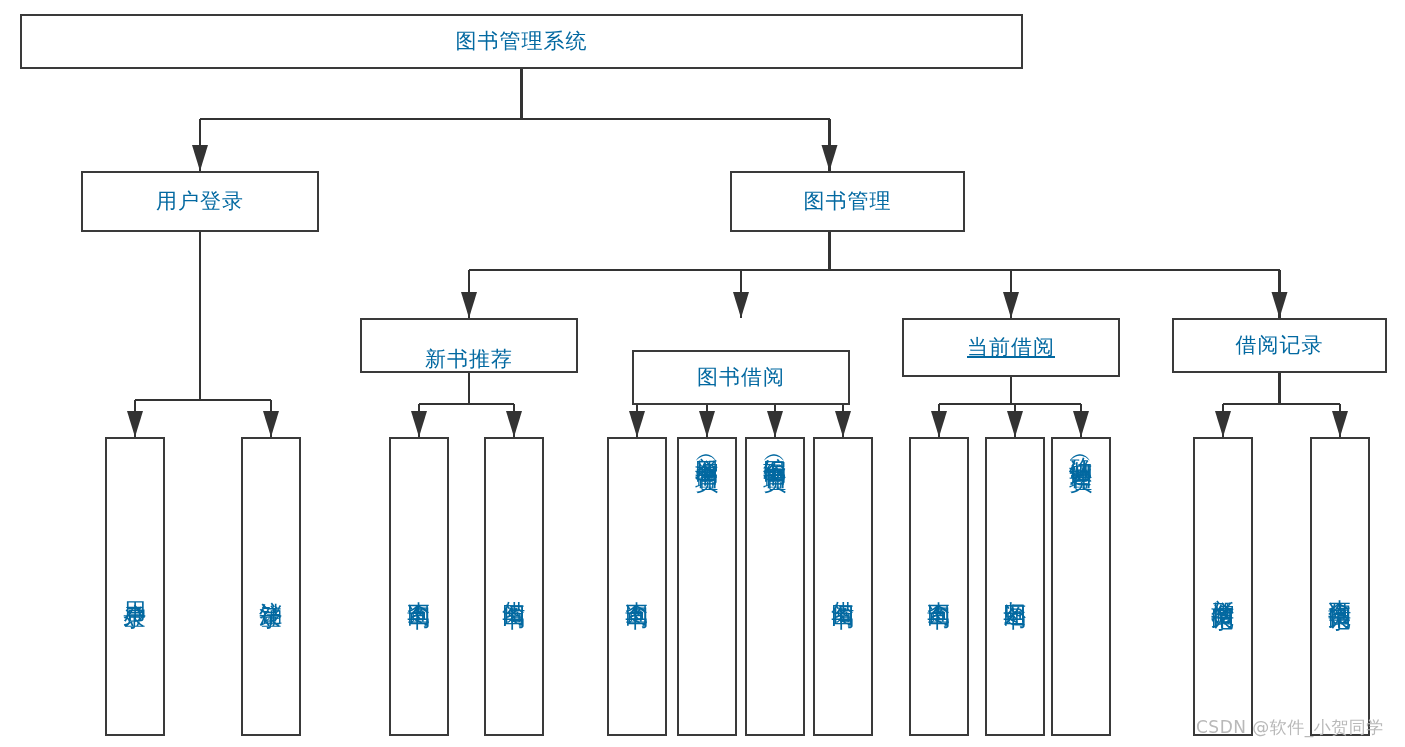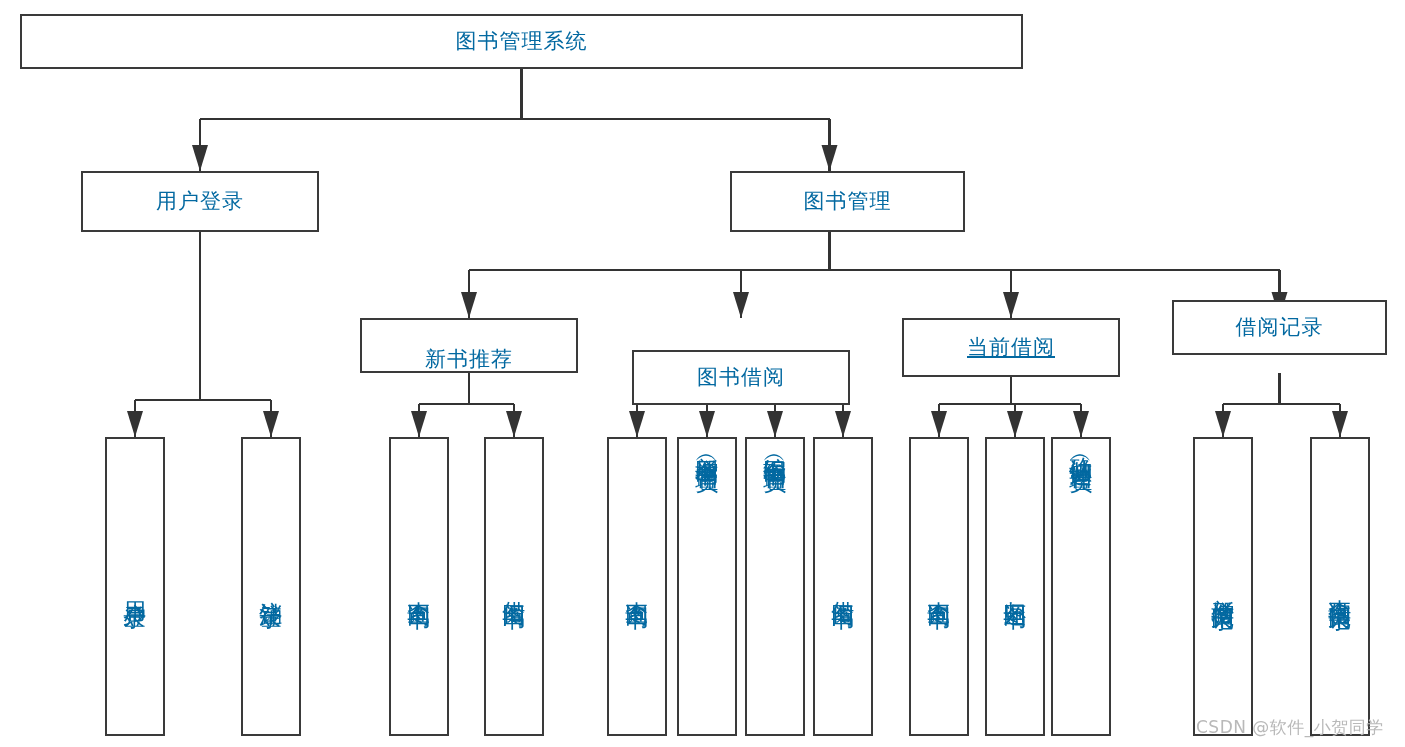--- a/index.html
+++ b/index.html
@@ -119,21 +119,21 @@
       </div>
       <div class="node" style="left: 360px; top: 318px; width: 218px; height: 55px; align-items: flex-end;">
         <span class="label">新书推荐</span>
       </div>
       <div class="node" style="left: 632px; top: 318px; width: 218px; height: 55px; margin-top: 32px;">
         <span class="label">图书借阅</span>
       </div>
       <div class="node" style="left: 902px; top: 318px; width: 218px; height: 59px; text-decoration: underline;">
         <span class="label">当前借阅</span>
       </div>
-      <div class="node" style="left: 1172px; top: 300px; width: 215px; height: 55px;">
+      <div class="node" style="left: 1172px; top: 318px; width: 215px; height: 55px;">
         <span class="label">借阅记录</span>
       </div>
       <div class="node vert mid" style="left: 105px; top: 437px; width: 60px; height: 299px;">
         <span class="label">用户登录</span>
       </div>
       <div class="node vert mid" style="left: 241px; top: 437px; width: 60px; height: 299px;">
         <span class="label">注销登录</span>
       </div>
       <div class="node vert mid" style="left: 389px; top: 437px; width: 60px; height: 299px;">
         <span class="label">查询图书</span>

